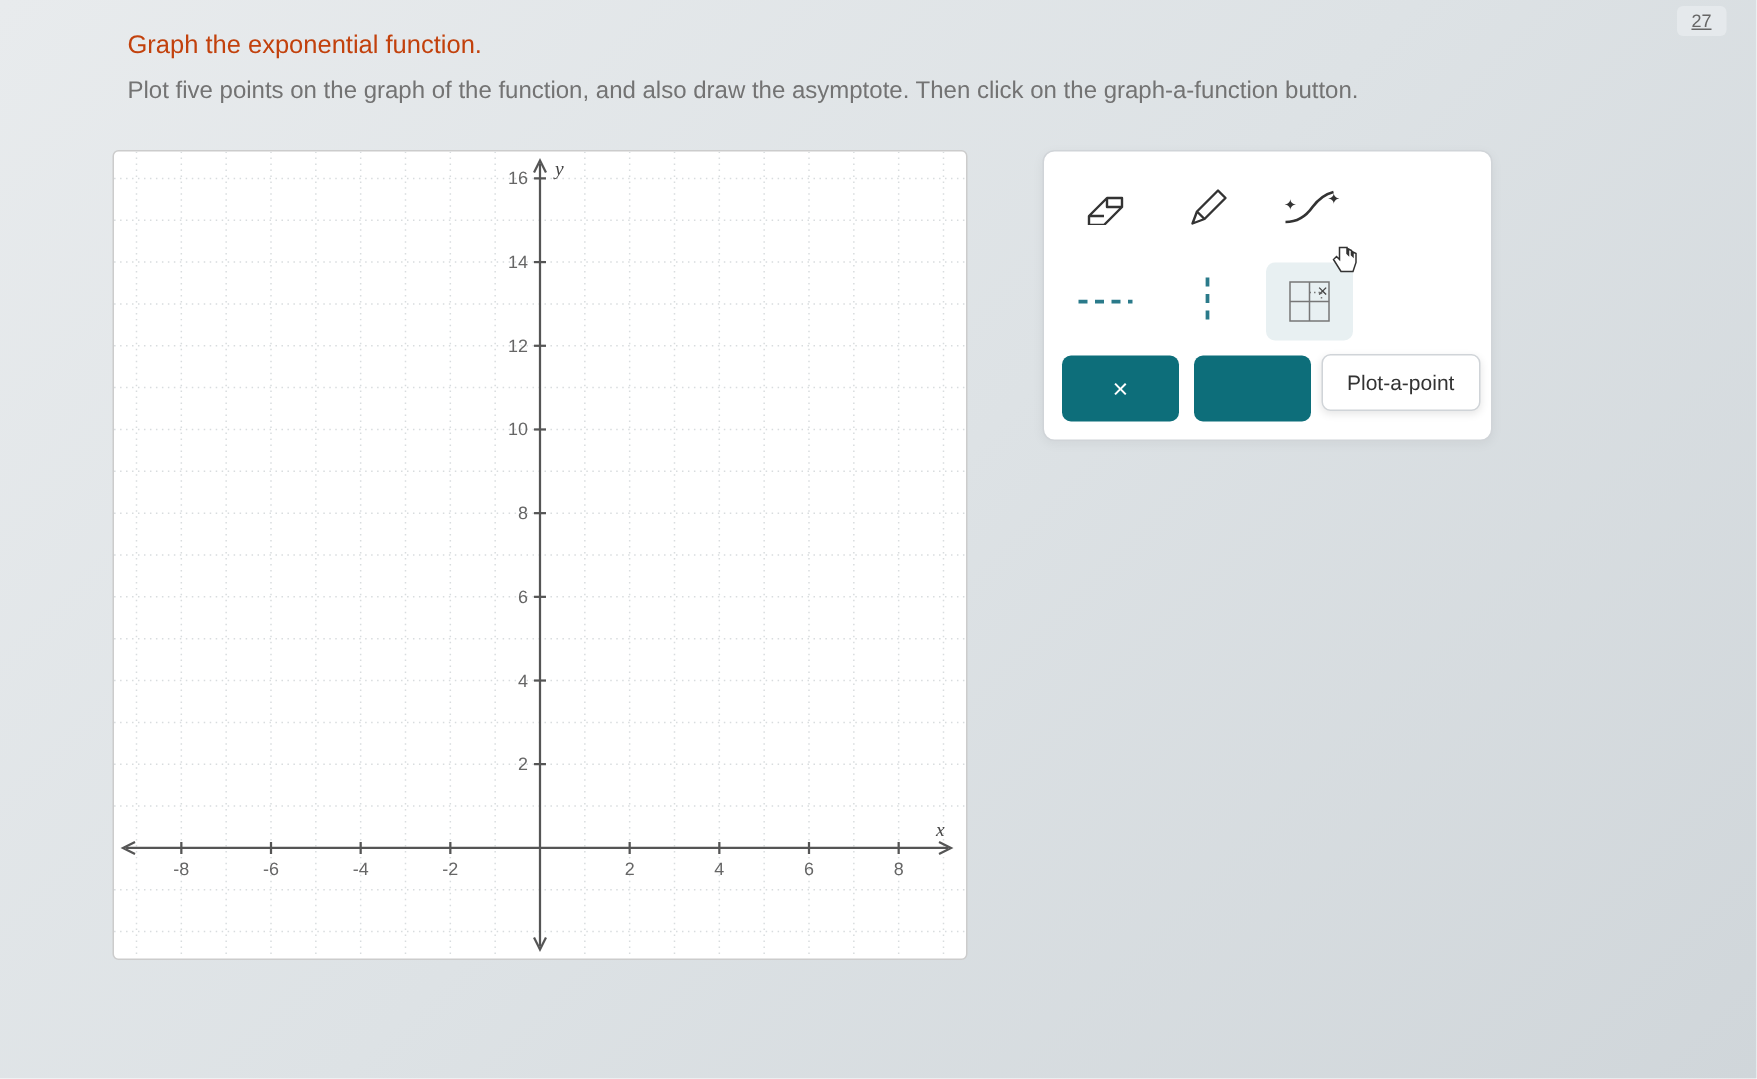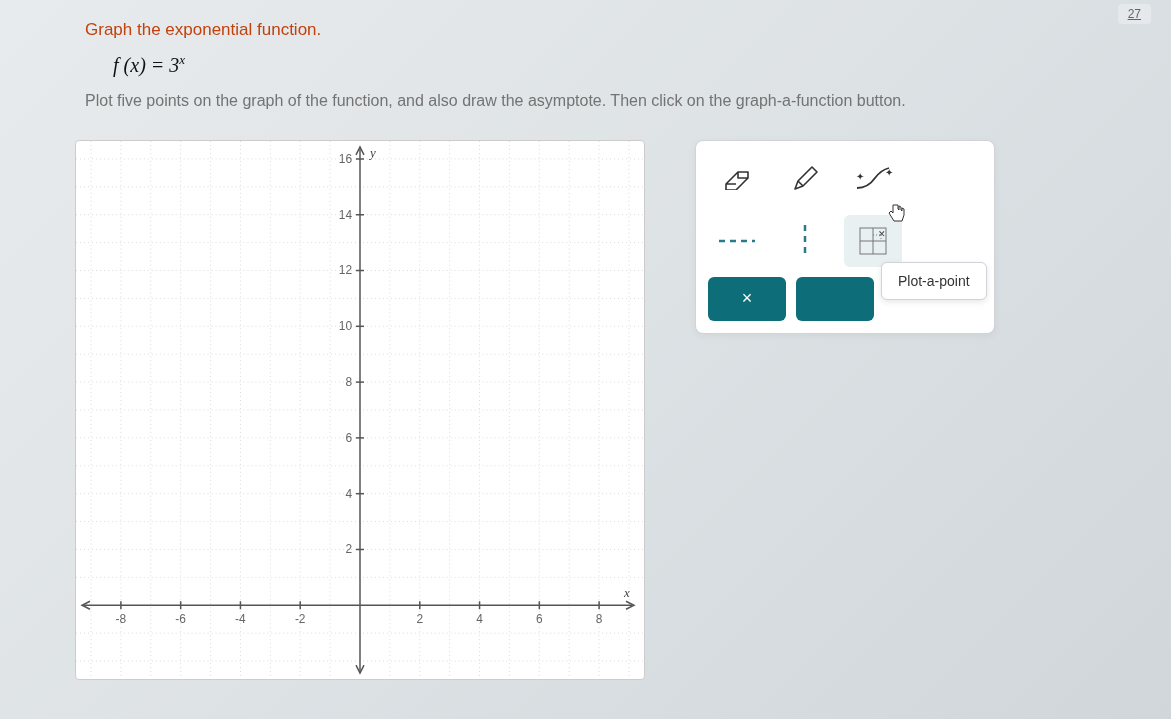--- a/index.html
+++ b/index.html
@@ -106,21 +106,21 @@
       border-radius: 6px;
       color: #fff;
       display: flex;
       align-items: center;
       justify-content: center;
       cursor: pointer;
       font-size: 18px;
     }
     .tooltip {
       position: absolute;
-      top: 121px;
+      top: 135px;
       left: 185px;
       background: #fff;
       border: 1px solid #d0d4d8;
       border-radius: 6px;
       padding: 10px 16px;
       font-size: 14px;
       color: #333;
       box-shadow: 0 2px 6px rgba(0,0,0,0.1);
       white-space: nowrap;
     }
@@ -143,21 +143,20 @@
       text-decoration: underline;
     }
   </style>
 </head>
 <body>
 
 <div class="page-badge">27</div>
 
 <div class="question-area">
   <div class="instruction-1">Graph the exponential function.</div>
-  <div class="formula"><i>f</i> (<i>x</i>) = 3<sup><i>x</i></sup></div>
   <div class="instruction-2">Plot five points on the graph of the function, and also draw the asymptote. Then click on the graph-a-function button.</div>
 </div>
 
 <div class="workspace">
 
   <div class="graph-panel">
     <svg class="grid-svg" viewBox="0 0 570 540">
 
       <g stroke="#d8dcde" stroke-width="1" stroke-dasharray="1 3">
 

